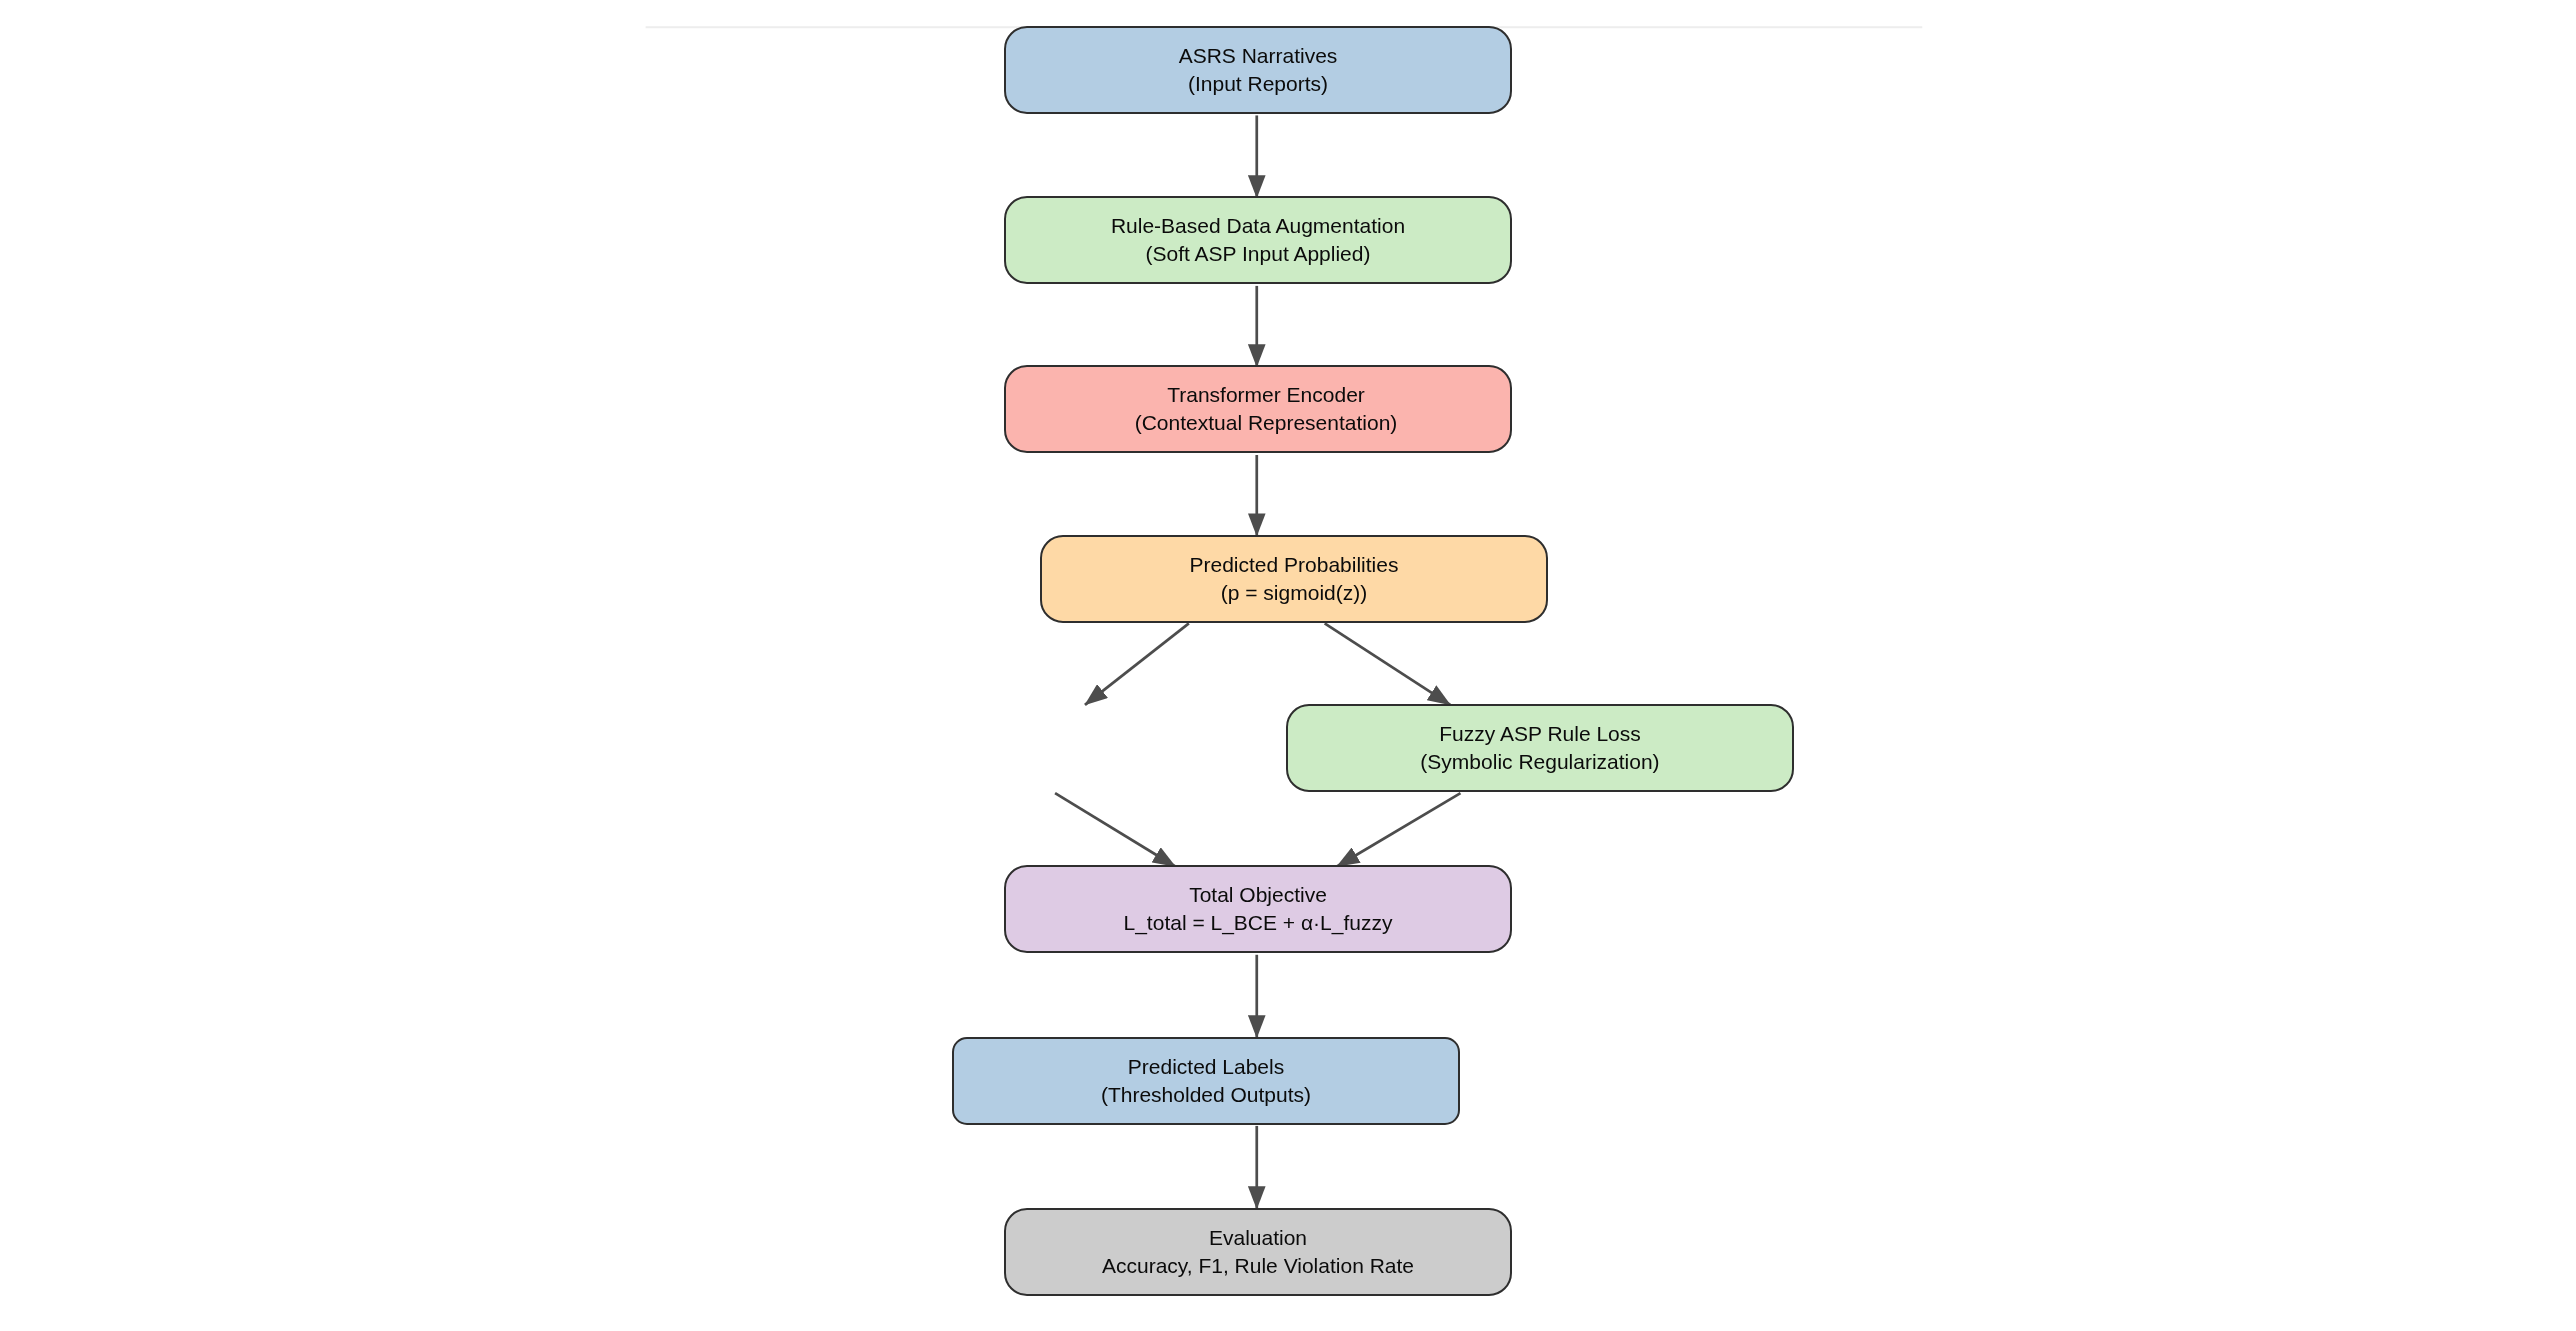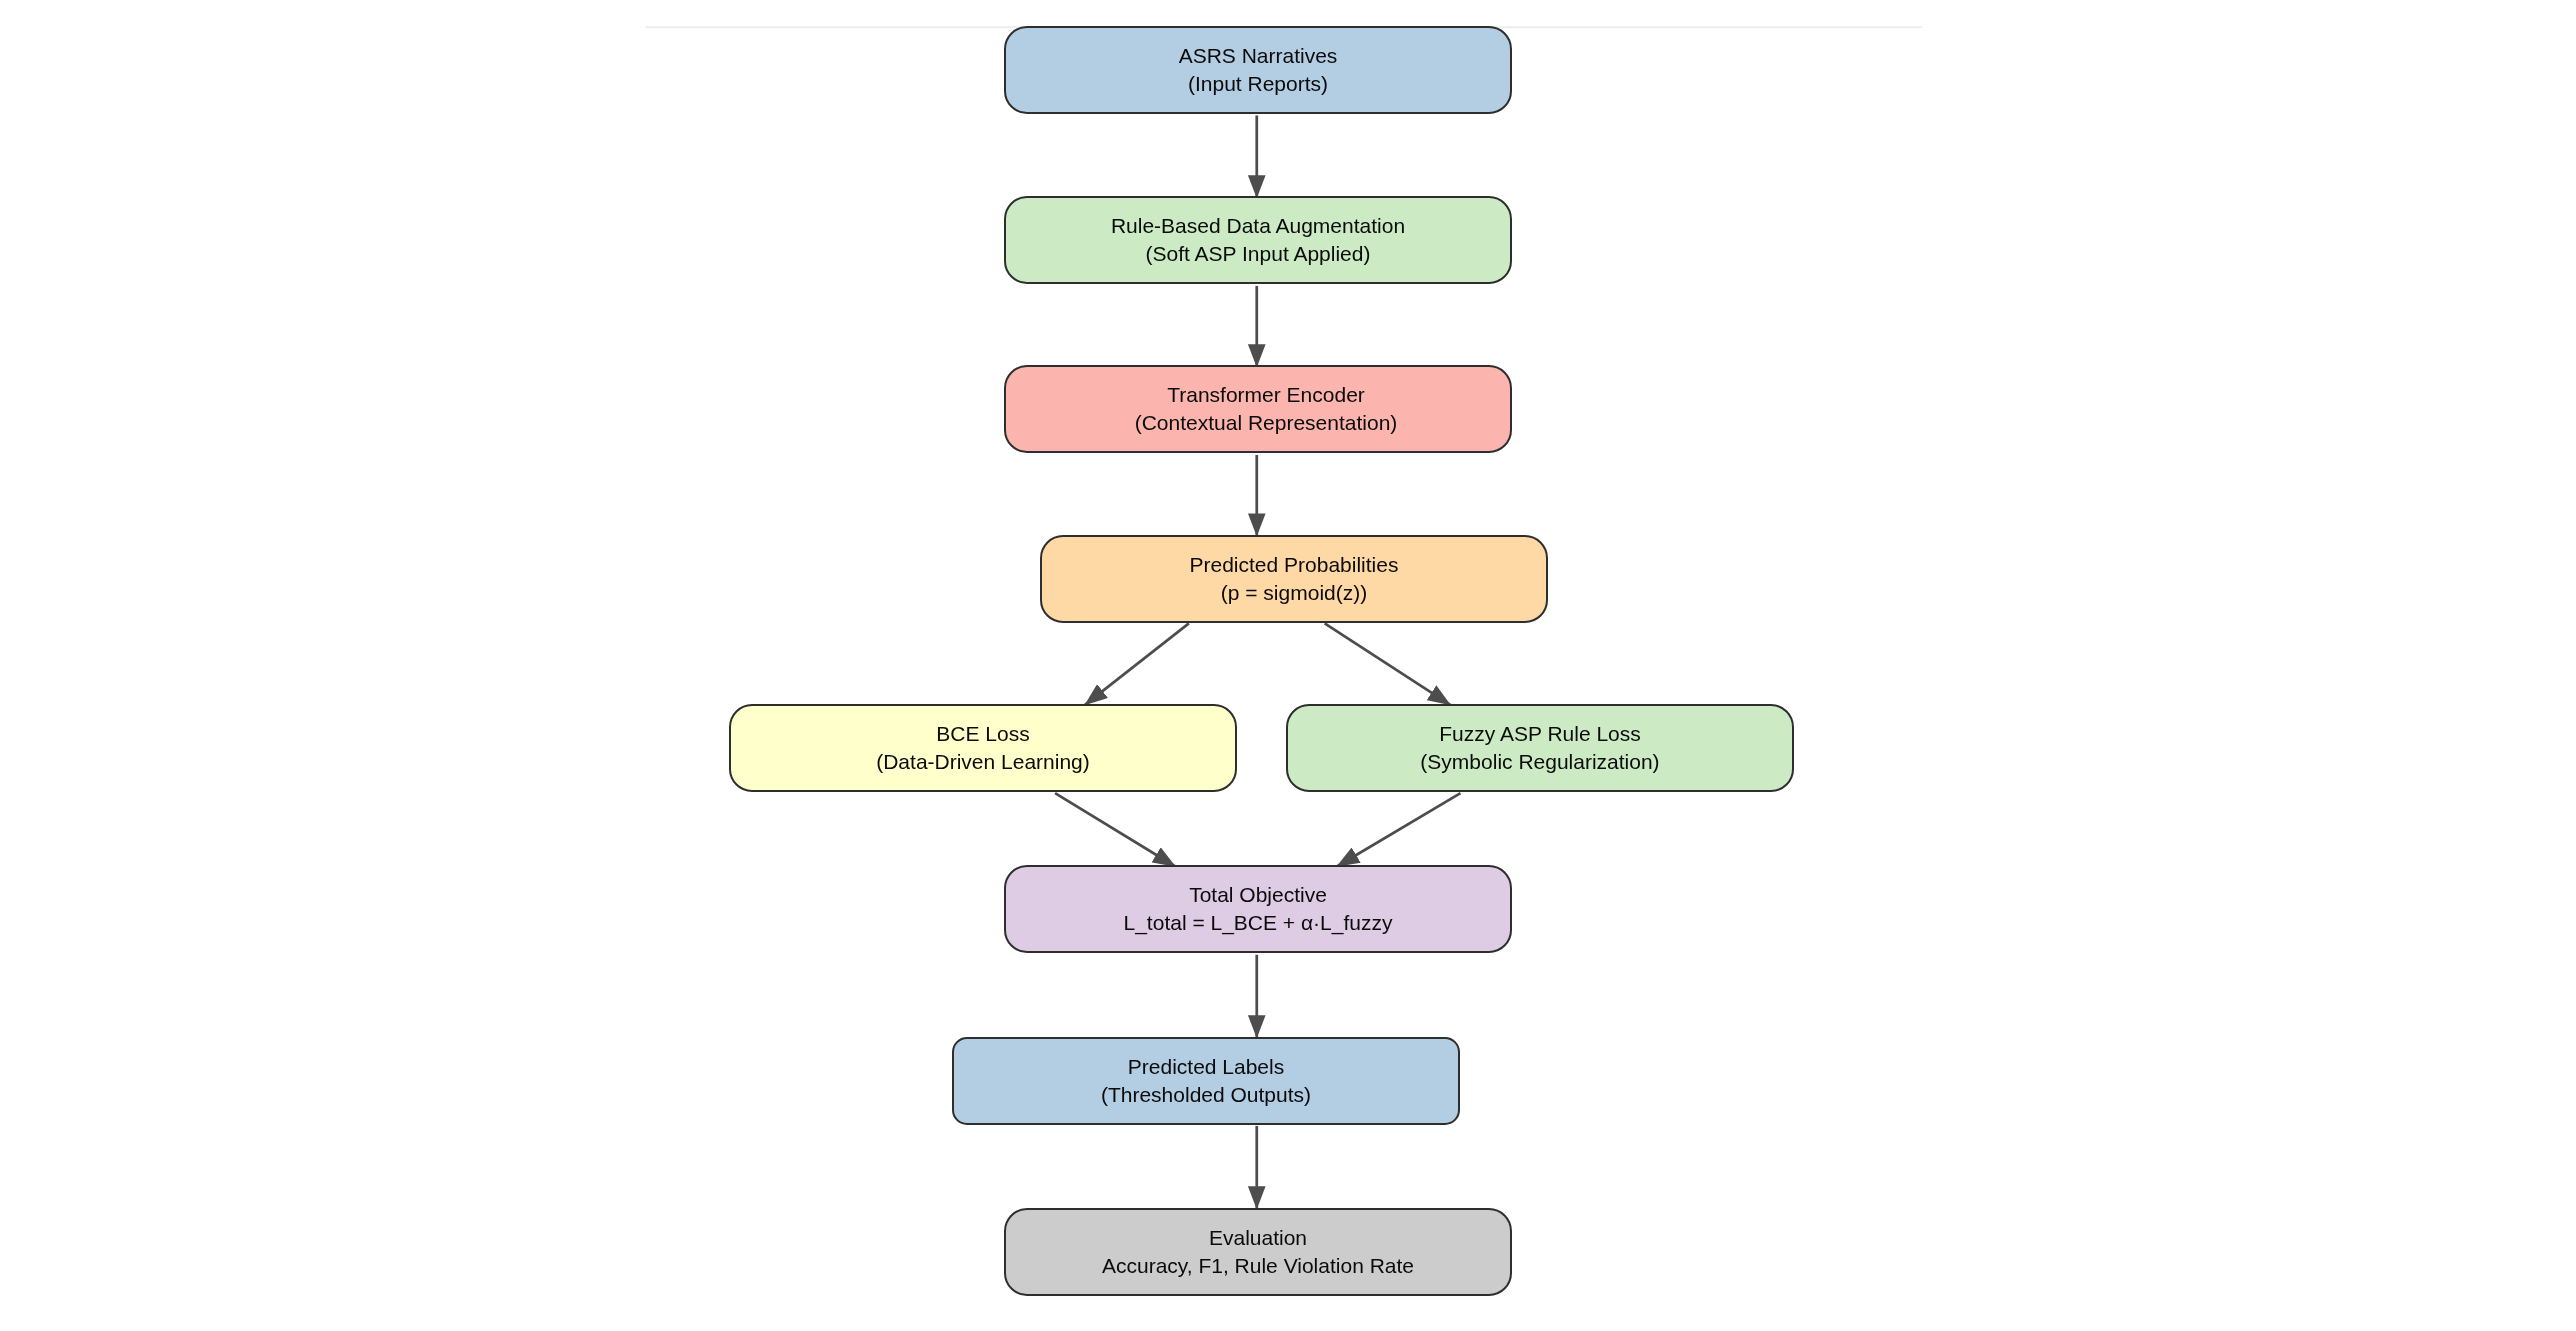--- a/index.html
+++ b/index.html
@@ -103,24 +103,20 @@
   <div class="node" style="left: 1004px; top: 365px; background: rgb(251, 180, 174); padding-left: 16px;">
     <div class="line1">Transformer Encoder</div>
     <div class="line2">(Contextual Representation)</div>
   </div>
 
   <div class="node" style="left: 1004px; top: 535px; background: rgb(254, 217, 166); margin-left: 36px;">
     <div class="line1">Predicted Probabilities</div>
     <div class="line2">(p = sigmoid(z))</div>
   </div>
 
-  <div class="node" style="left: 729px; top: 704px; background: rgb(255, 255, 204);">
-    <div class="line1">BCE Loss</div>
-    <div class="line2">(Data-Driven Learning)</div>
-  </div>
 
   <div class="node" style="left: 1286px; top: 704px; background: rgb(204, 235, 197);">
     <div class="line1">Fuzzy ASP Rule Loss</div>
     <div class="line2">(Symbolic Regularization)</div>
   </div>
 
   <div class="node" style="left: 1004px; top: 865px; background: rgb(222, 203, 228);">
     <div class="line1">Total Objective</div>
     <div class="line2">L_total = L_BCE + α·L_fuzzy</div>
   </div>

